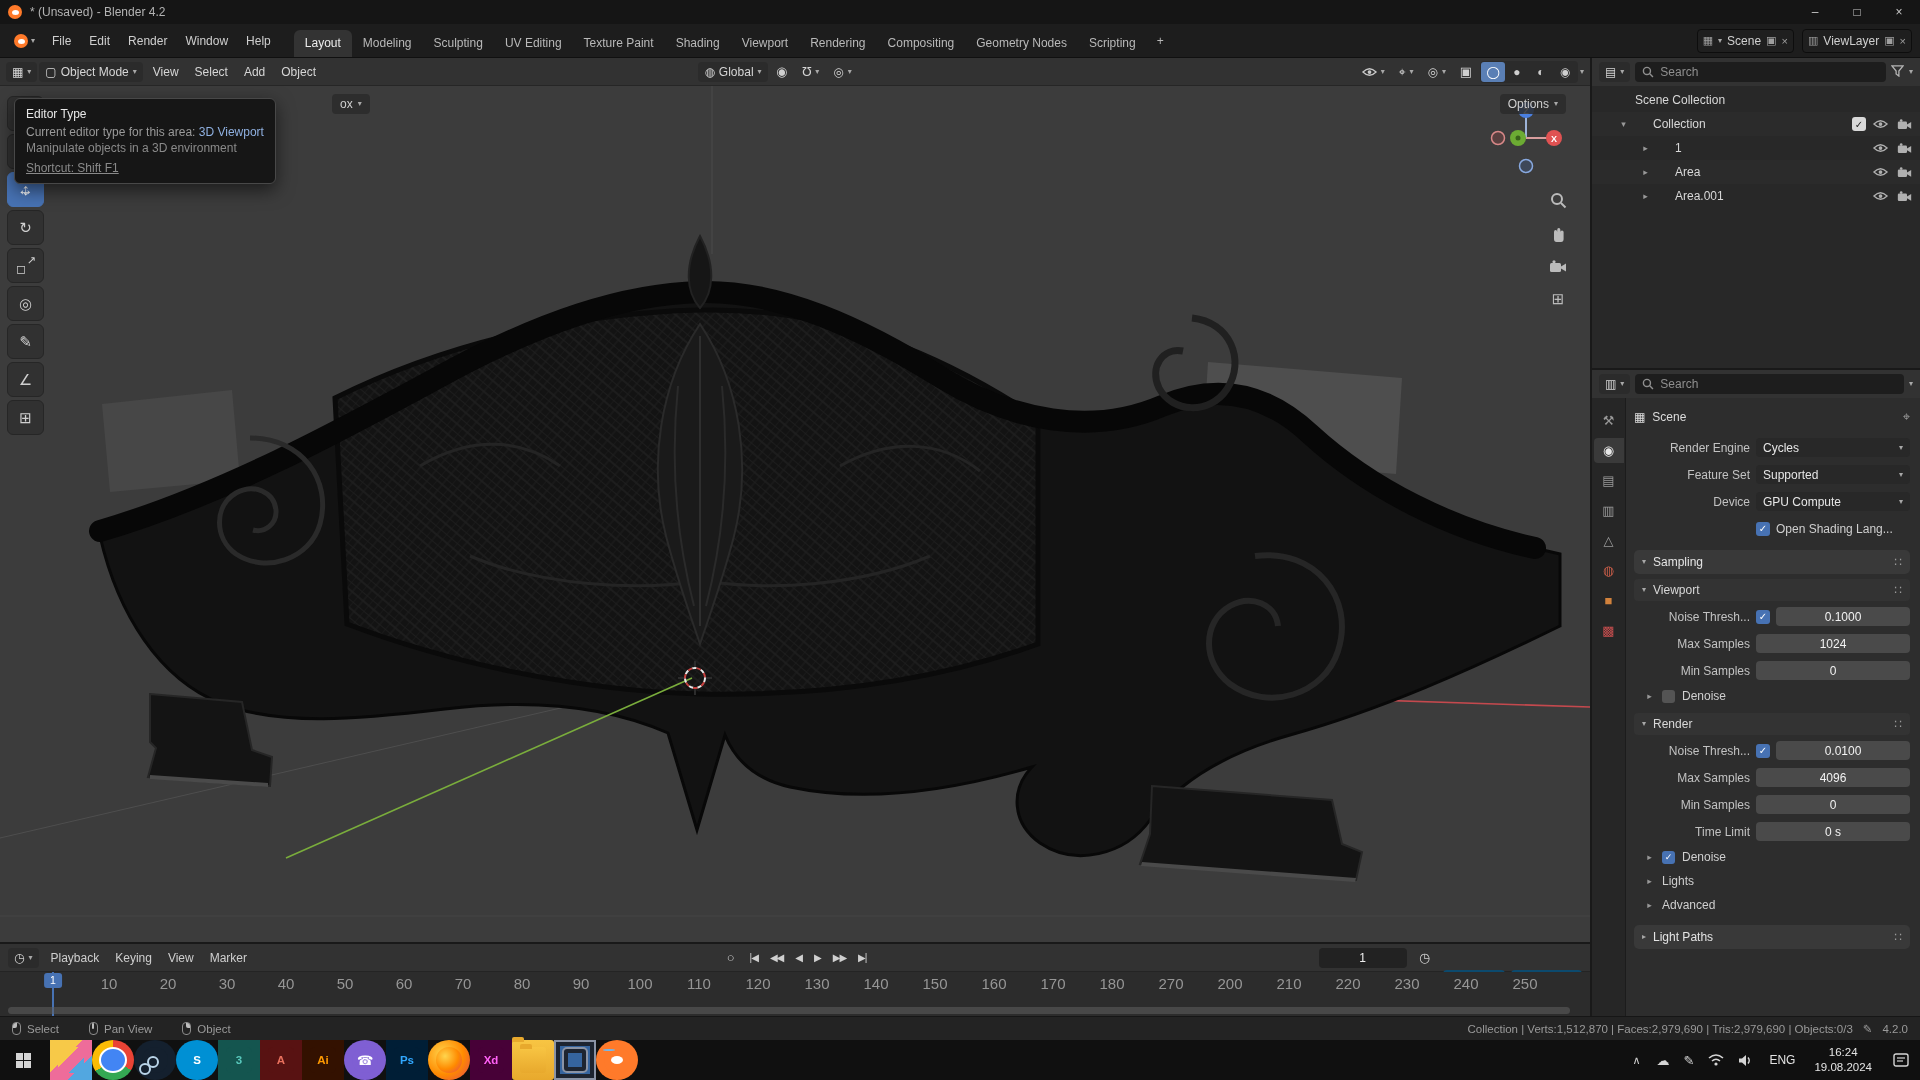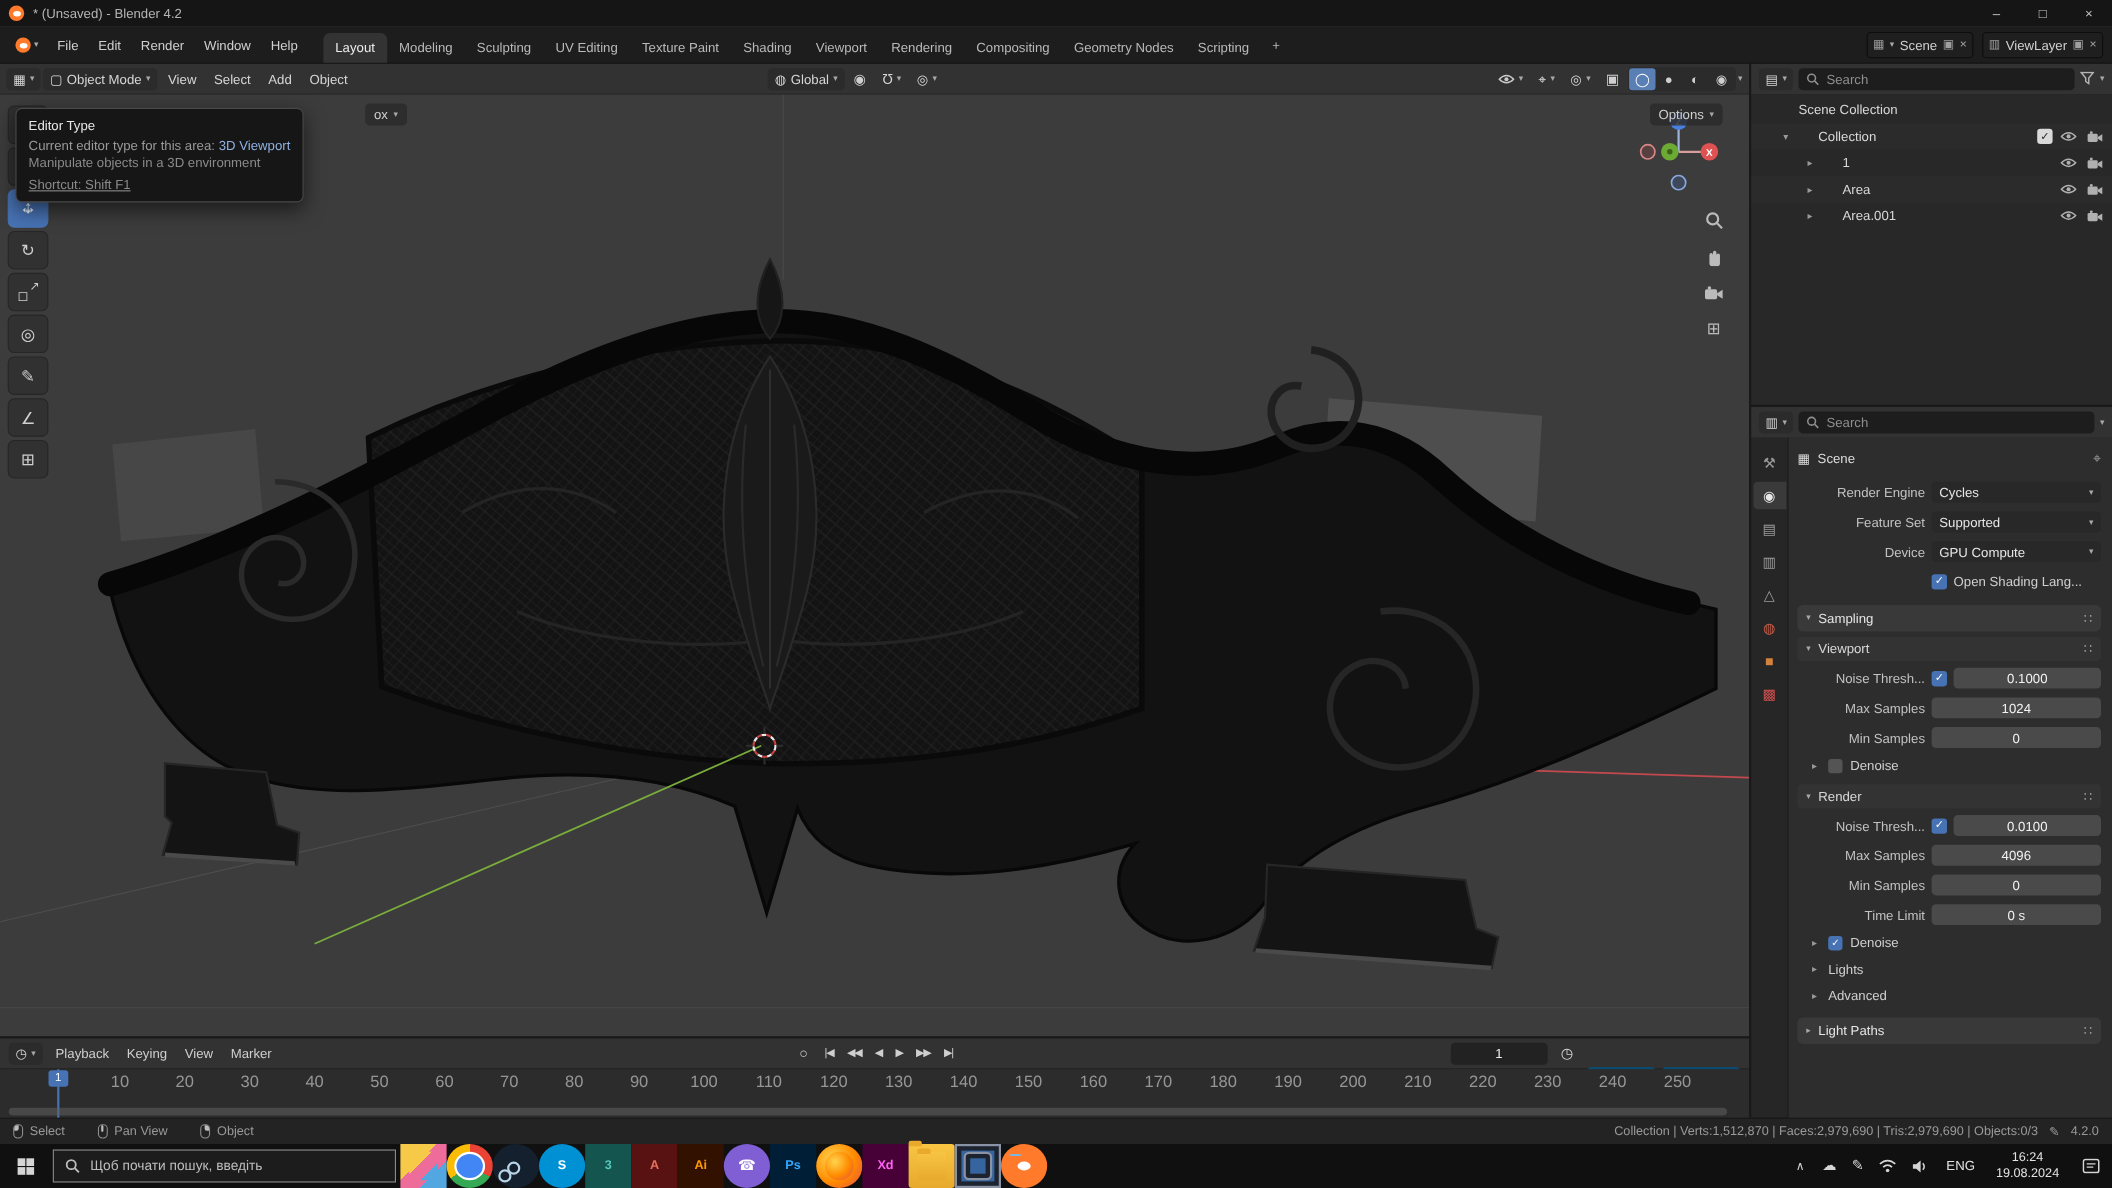--- a/index.html
+++ b/index.html
@@ -482,21 +482,21 @@
               <span class="tick">90</span>
               <span class="tick">100</span>
               <span class="tick">110</span>
               <span class="tick">120</span>
               <span class="tick">130</span>
               <span class="tick">140</span>
               <span class="tick">150</span>
               <span class="tick">160</span>
               <span class="tick">170</span>
               <span class="tick">180</span>
-              <span class="tick">190</span>
+              <span class="tick">270</span>
               <span class="tick">200</span>
               <span class="tick">210</span>
               <span class="tick">220</span>
               <span class="tick">230</span>
               <span class="tick">240</span>
               <span class="tick">250</span>
             </div>
           <div class="playhead">
             <span class="ph-badge">1</span>
           </div>
@@ -822,27 +822,20 @@
   </div>
 
   <div class="taskbar">
     <span class="tb-start">
       <span class="winlogo">
           <i></i>
           <i></i>
           <i></i>
           <i></i>
         </span>
-    </span>
-    <span class="tb-search">
-      <svg width="14" height="14" viewBox="0 0 17 17">
-          <circle cx="7" cy="7" r="5" fill="none" stroke="#bdbdbd" stroke-width="2"></circle>
-          <line x1="11" y1="11" x2="15.5" y2="15.5" stroke="#bdbdbd" stroke-width="2"></line>
-        </svg>
-      <span>Щоб почати пошук, введіть</span>
     </span>
     <div class="tb-apps">
 
         <span class="tb-app app-3d">
           <span class="tb-ic app-3d"></span>
         </span>
 
         <span class="tb-app app-chrome">
           <span class="tb-ic app-chrome"></span>
         </span>

